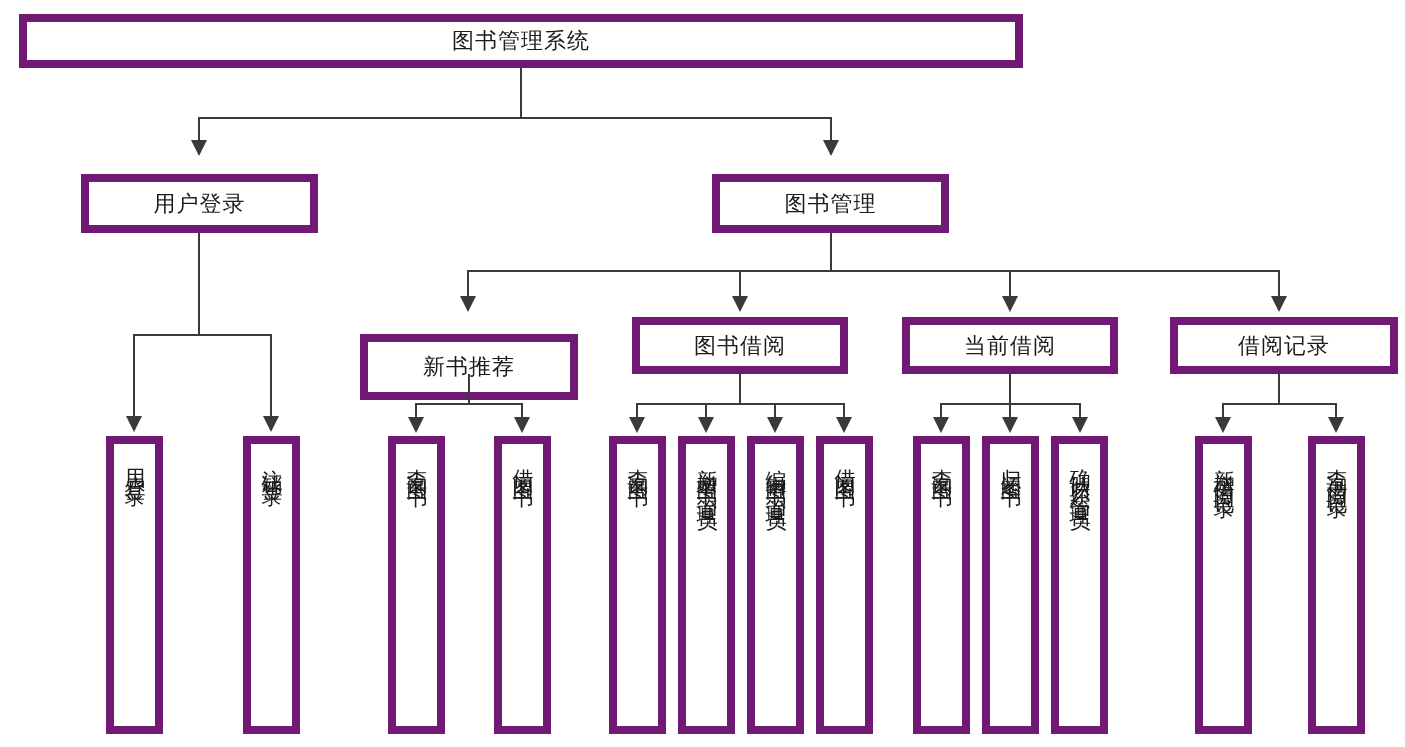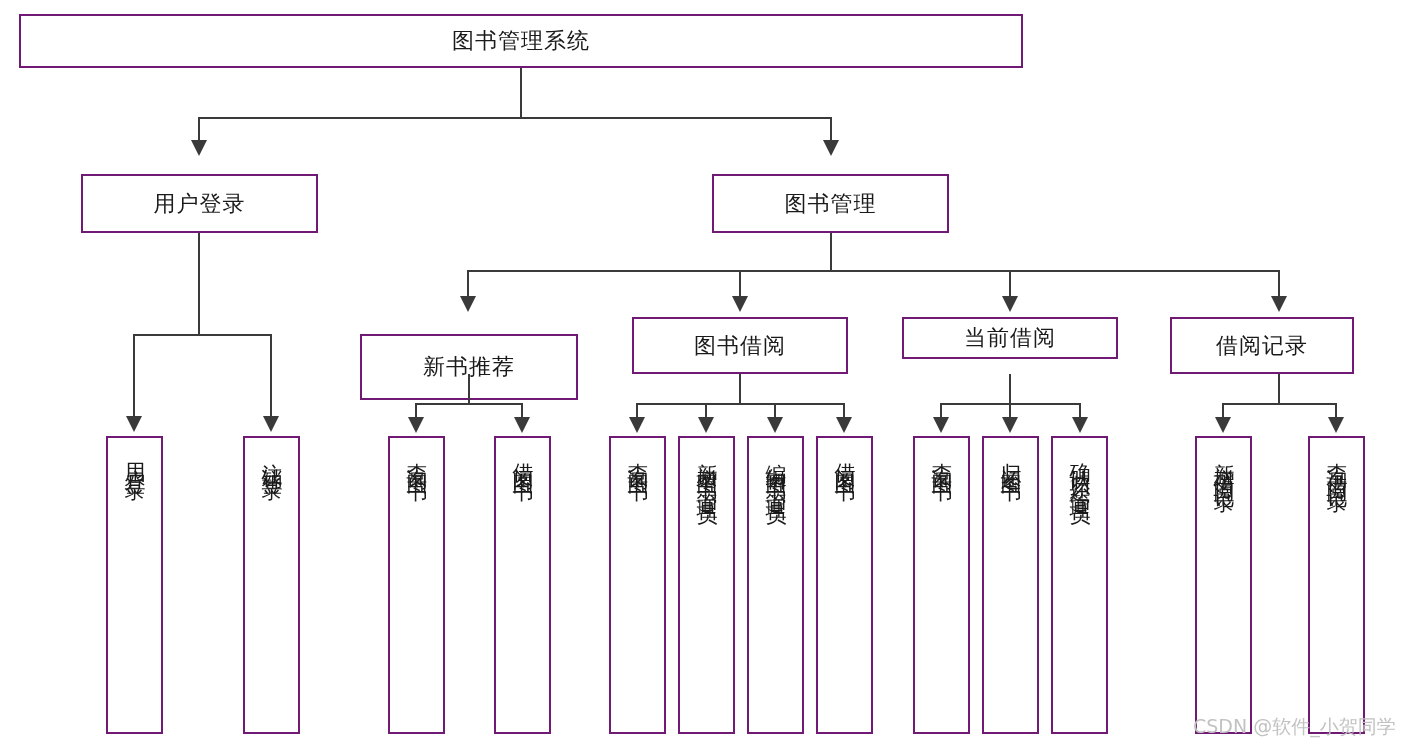--- a/index.html
+++ b/index.html
@@ -16,21 +16,21 @@
     height: 747px;
     background: #ffffff;
     overflow: hidden;
   }
 
   
   .node {
     position: absolute;
     box-sizing: border-box;
     background: #ffffff;
-    border: 2px solid #701a75;
+    border: 8px solid #701a75;
     display: flex;
     align-items: center;
     justify-content: center;
     color: #1a1a1a;
   }
   .node.h {
     font-size: 22px;
     letter-spacing: 1px;
   }
   .node.h .lbl {
@@ -122,24 +122,24 @@
   <div class="arrow" style="left:1002px; top:296px;"></div>
   <div class="ln v" style="left:1278px; top:270px; width:2px; height:28px;"></div>
   <div class="arrow" style="left:1271px; top:296px;"></div>
 
   <div class="node h" style="left:360px; top:334px; width:218px; height:66px;">
     <span class="lbl">新书推荐</span>
   </div>
   <div class="node h" style="left:632px; top:317px; width:216px; height:57px;text-align:center;">
     <span class="lbl">图书借阅</span>
   </div>
-  <div class="node h" style="left:902px; top:317px; width:216px; height:42px;">
+  <div class="node h" style="left:902px; top:317px; width:216px; height:57px;">
     <span class="lbl">当前借阅</span>
   </div>
-  <div class="node h" style="left:1170px; top:317px; width:184px; height:57px;">
+  <div class="node h" style="left:1170px; top:317px; width:228px; height:57px;">
     <span class="lbl">借阅记录</span>
   </div>
 
   <div class="ln v" style="left:468px; top:374px; width:2px; height:30px;"></div>
   <div class="ln h" style="left:415px; top:403px; width:107px; height:2px;"></div>
   <div class="ln v" style="left:415px; top:403px; width:2px; height:16px;"></div>
   <div class="arrow" style="left:408px; top:417px;"></div>
   <div class="ln v" style="left:521px; top:403px; width:2px; height:16px;"></div>
   <div class="arrow" style="left:514px; top:417px;"></div>
 
@@ -207,15 +207,14 @@
     <span class="lbl">确认归还（管理员）</span>
   </div>
 
   <div class="node v" style="left:1195px; top:436px; width:57px; height:298px;">
     <span class="lbl">新增借阅记录</span>
   </div>
   <div class="node v" style="left:1308px; top:436px; width:57px; height:298px;">
     <span class="lbl">查询借阅记录</span>
   </div>
 
-  <div id="watermark" style="left:1193px; top:714px;">CSDN @软件_小贺同学</div>
 
 </div>
 
 </body></html>

